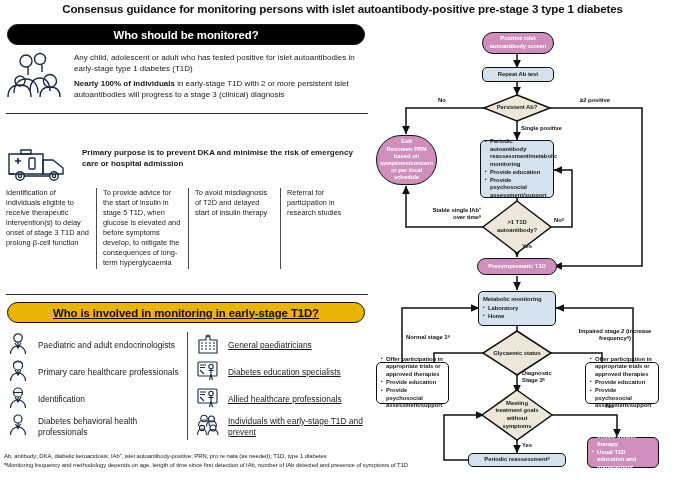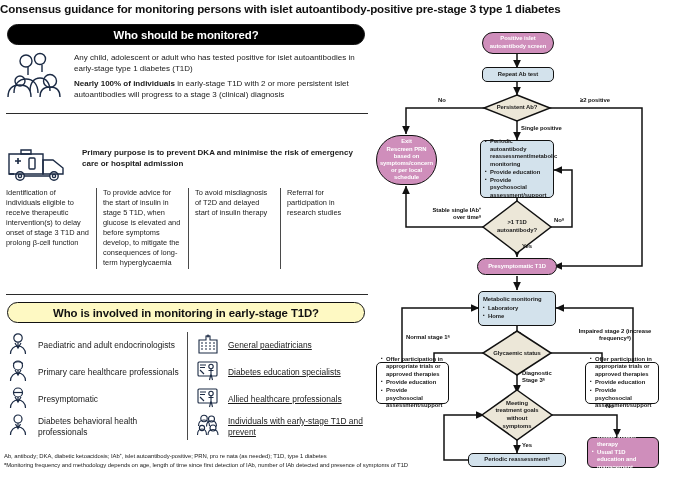--- a/index.html
+++ b/index.html
@@ -7,36 +7,36 @@
     width: 685px; height: 480px;
     background: #ffffff;
     font-family: "Liberation Sans", sans-serif;
     color: #1a1a1a;
     overflow: hidden;
   }
   #root { position: relative; width: 685px; height: 480px; }
 
   .title {
     position: absolute; left: 0; top: 2px; width: 685px;
-    font-size: 11.6px; font-weight: bold;
+    text-align: center; font-size: 11.6px; font-weight: bold;
     letter-spacing: -0.15px; color: #111;
   }
 
   
   #left { position: absolute; left: 4px; top: 22px; width: 368px; height: 425px; }
 
   .pill {
     border-radius: 999px; border: 1.6px solid #111;
     text-align: center; font-weight: bold; font-size: 11.4px;
     display: flex; align-items: center; justify-content: center;
     letter-spacing: -0.1px;
   }
   .pill.blue  { background: #000000; color: #fff; }
   .pill.pink  { background: #cf8ebb; color: #fff; }
-  .pill.cream { background: #fef9c3; color: #111; }
+  .pill.cream { background: #eab308; color: #111; text-decoration: underline; }
 
   .sec-body { position: absolute; left: 0; width: 364px; }
 
   .intro-row { display: flex; gap: 8px; align-items: flex-start; }
   .intro-txt { font-size: 8px; line-height: 1.32; padding-top: 2px; }
   .intro-txt p { margin-bottom: 5px; }
   .intro-txt b { font-weight: bold; }
 
   .hr { border-top: 1.1px solid #2b2b2b; width: 100%; }
 
@@ -180,21 +180,21 @@
 
         <div class="who-item">
           <span style="flex:0 0 24px;">
             <svg width="24" height="24" viewBox="0 0 24 24" fill="none" stroke="#1b2a44" stroke-width="1.2">
               <circle cx="12" cy="6.5" r="4.5"></circle>
                 <path d="M7 6.5h10"></path>
               <path d="M12 11v5M9 11l3 5 3-5"></path>
               <path d="M4.5 22c0-5 3.5-8 7.5-8s7.5 3 7.5 8"></path>
             </svg>
           </span>
-          <span class="who-label">Presymptomatic</span>
+          <span class="who-label">Identification</span>
         </div>
 
         <div class="who-item">
           <span style="flex:0 0 24px;">
             <svg width="24" height="24" viewBox="0 0 24 24" fill="none" stroke="#1b2a44" stroke-width="1.2">
               <circle cx="12" cy="6" r="4"></circle>
               <path d="M12 10v5M9.5 11l2.5 4.5 2.5-4.5"></path>
               <path d="M4.5 22c0-5 3.5-8 7.5-8s7.5 3 7.5 8"></path>
             </svg>
           </span>

